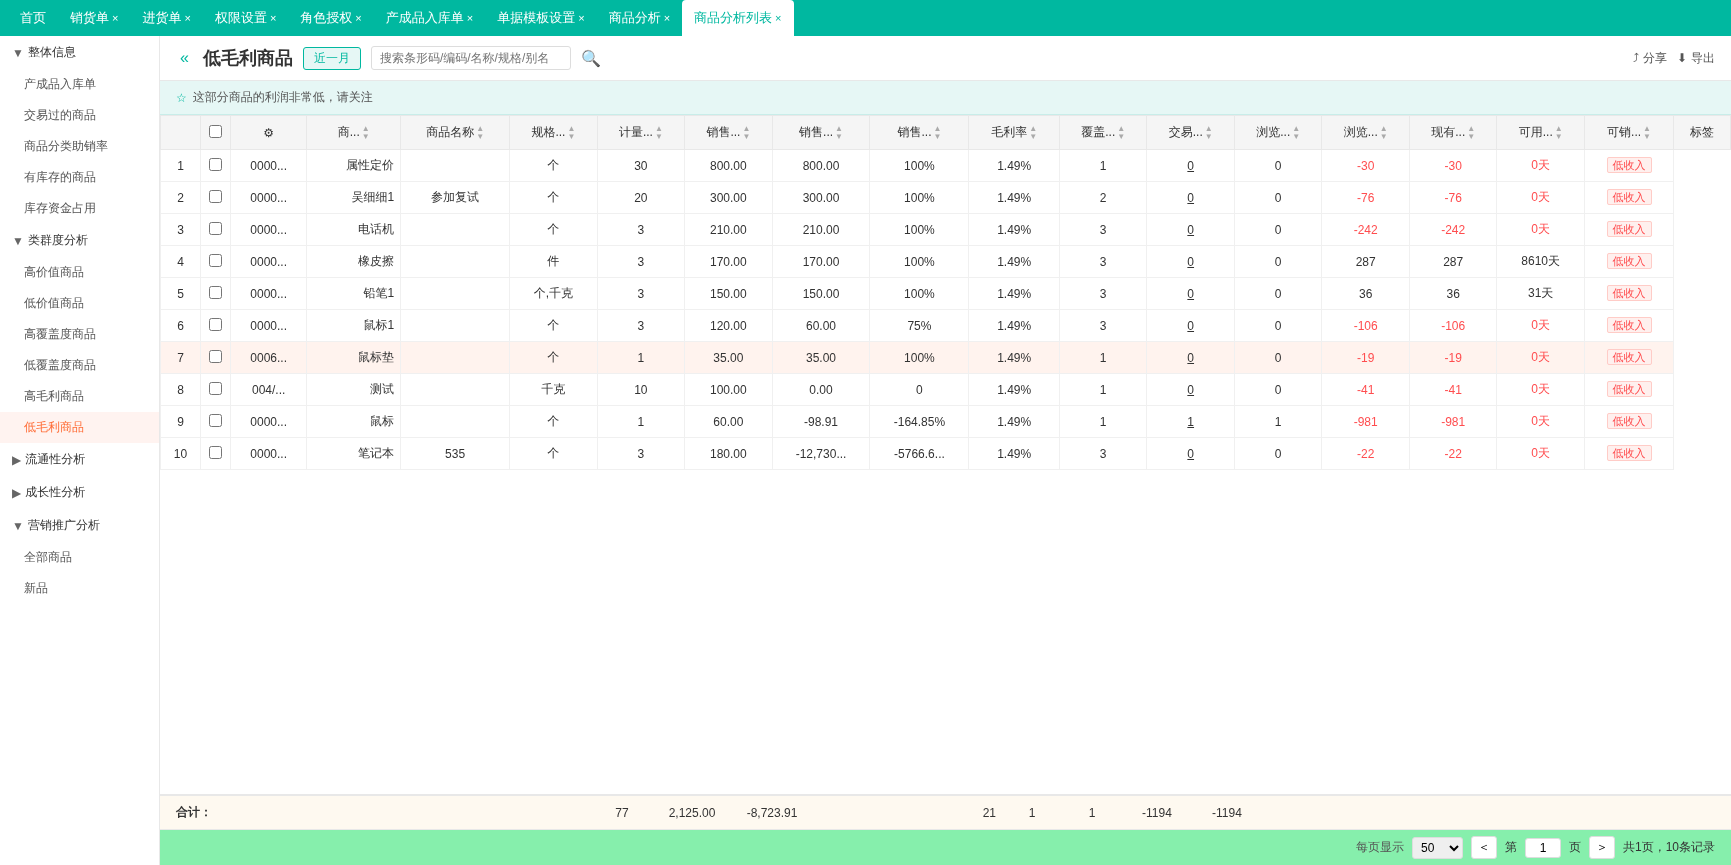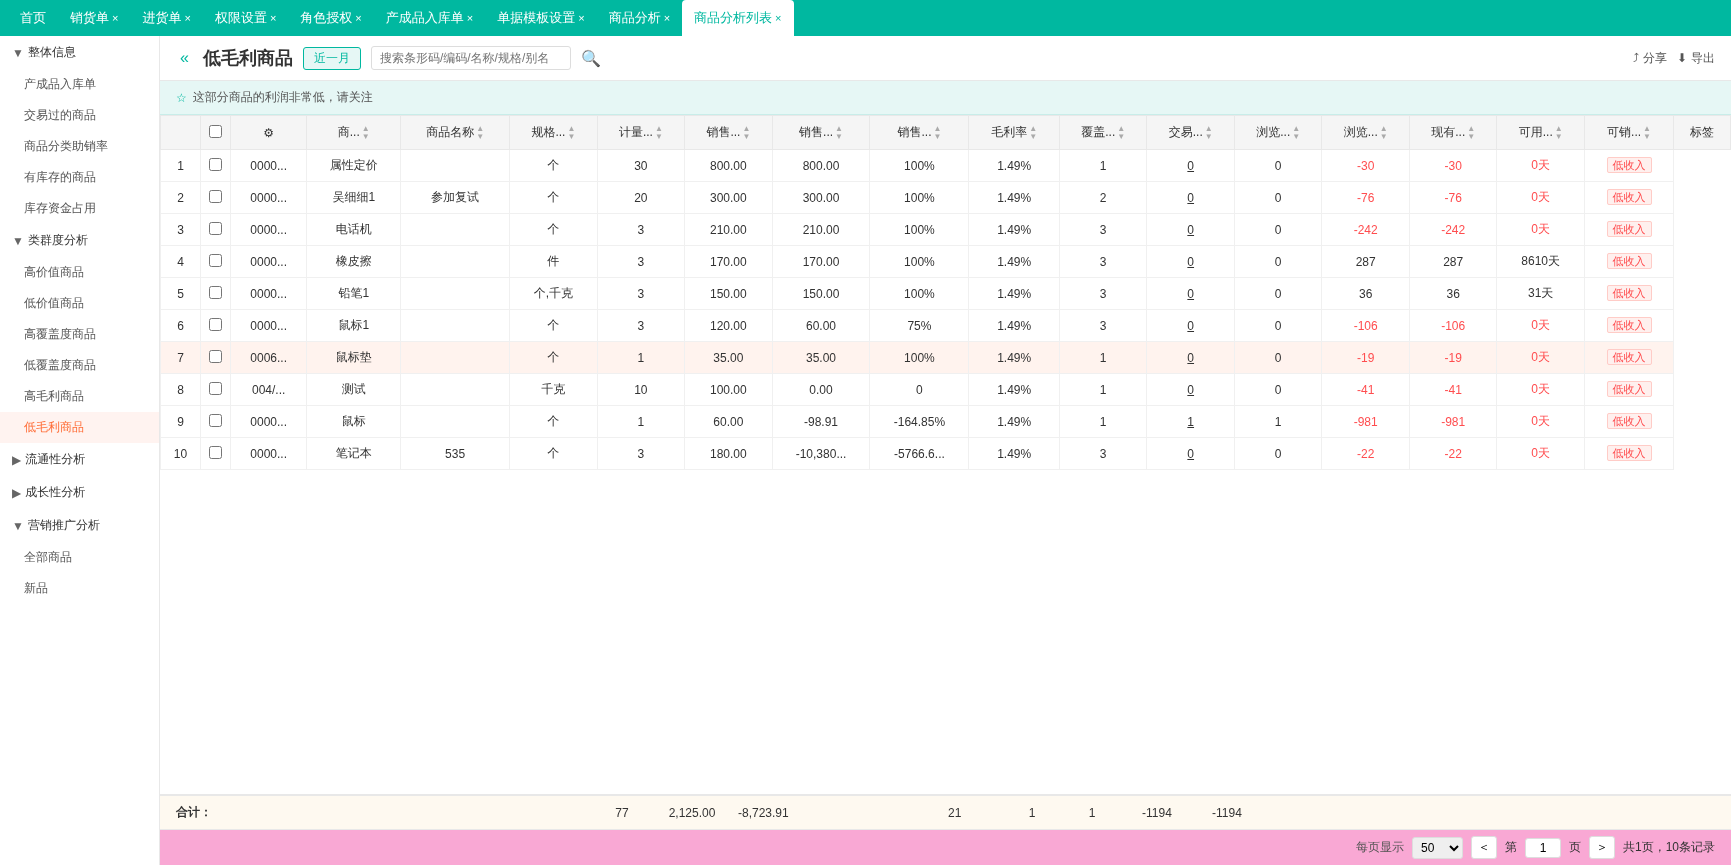--- a/index.html
+++ b/index.html
@@ -156,21 +156,21 @@
     tbody tr {
       background: #fff;
     }
     tbody tr.selected { background: #fff3ee; }
     tbody td {
       padding: 7px 6px;
       border: 1px solid #f0f0f0;
       text-align: center;
       white-space: nowrap;
     }
-    tbody td.text-left { text-align: center; }
+    tbody td.text-left { text-align: right; }
     .tag-low-income {
       background: #fff0ee;
       color: #ff4d4f;
       border: 1px solid #ffccc7;
       border-radius: 2px;
       padding: 1px 5px;
       font-size: 11px;
     }
     .underline-val {
       text-decoration: underline;
@@ -195,21 +195,21 @@
 
     
     .pagination-bar {
       display: flex;
       align-items: center;
       justify-content: flex-end;
       padding: 6px 16px;
       border-top: 1px solid #e8e8e8;
       gap: 8px;
       font-size: 12px;
-      background: #f9a8d4;
+      background: #86efac;
     }
     .page-size-label { color: #555; }
     .page-size-select {
       border: 1px solid #ddd;
       border-radius: 3px;
       padding: 2px 4px;
       font-size: 12px;
     }
     .page-nav-btn {
       border: 1px solid #ddd;
@@ -631,21 +631,21 @@
   </tr>
             <tr>
     <td>10</td>
     <td><input type="checkbox" style=""></td>
     <td>0000...</td>
     <td class="text-left">笔记本</td>
     <td>535</td>
     <td>个</td>
     <td>3</td>
     <td>180.00</td>
-    <td>-10,380...</td>
+    <td>-12,730...</td>
     <td>-5766.6...</td>
     <td>1.49%</td>
     <td>3</td>
     <td><span class="underline-val">0</span></td>
     <td>0</td>
     <td style="color:#ff4d4f">-22</td>
     <td style="color:#ff4d4f">-22</td>
     <td style="color:#ff4d4f">0天</td>
     <td><span class="tag-low-income">低收入</span></td>
   </tr>
@@ -656,24 +656,24 @@
     <div class="footer-total">
       <span class="total-label">合计：</span>
       <span style="width:40px"></span>
       <span style="width:30px"></span>
       <span style="width:36px"></span>
       <span style="width:80px;text-align:center;padding:0 6px"></span>
       <span style="width:60px;text-align:center;padding:0 6px"></span>
       <span style="width:50px;text-align:center;padding:0 6px"></span>
       <span style="width:60px;text-align:center;padding:0 6px">77</span>
       <span style="width:80px;text-align:center;padding:0 6px">2,125.00</span>
-      <span style="width:80px;padding:0 6px">-8,723.91</span>
+      <span style="width:80px;text-align:center;padding:0 6px">-8,723.91</span>
       <span style="width:70px;text-align:center;padding:0 6px"></span>
       <span style="width:60px;text-align:center;padding:0 6px"></span>
-      <span style="width:60px;text-align:left;padding:0 6px">21</span>
+      <span style="width:60px;text-align:right;padding:0 6px">21</span>
       <span style="width:60px;text-align:center;padding:0 6px">1</span>
       <span style="width:60px;text-align:center;padding:0 6px">1</span>
       <span style="width:70px;text-align:center;padding:0 6px">-1194</span>
       <span style="width:70px;text-align:center;padding:0 6px">-1194</span>
     </div>
 
     <div class="pagination-bar">
       <span class="page-size-label">每页显示</span>
       <select class="page-size-select">
         <option>50</option>

